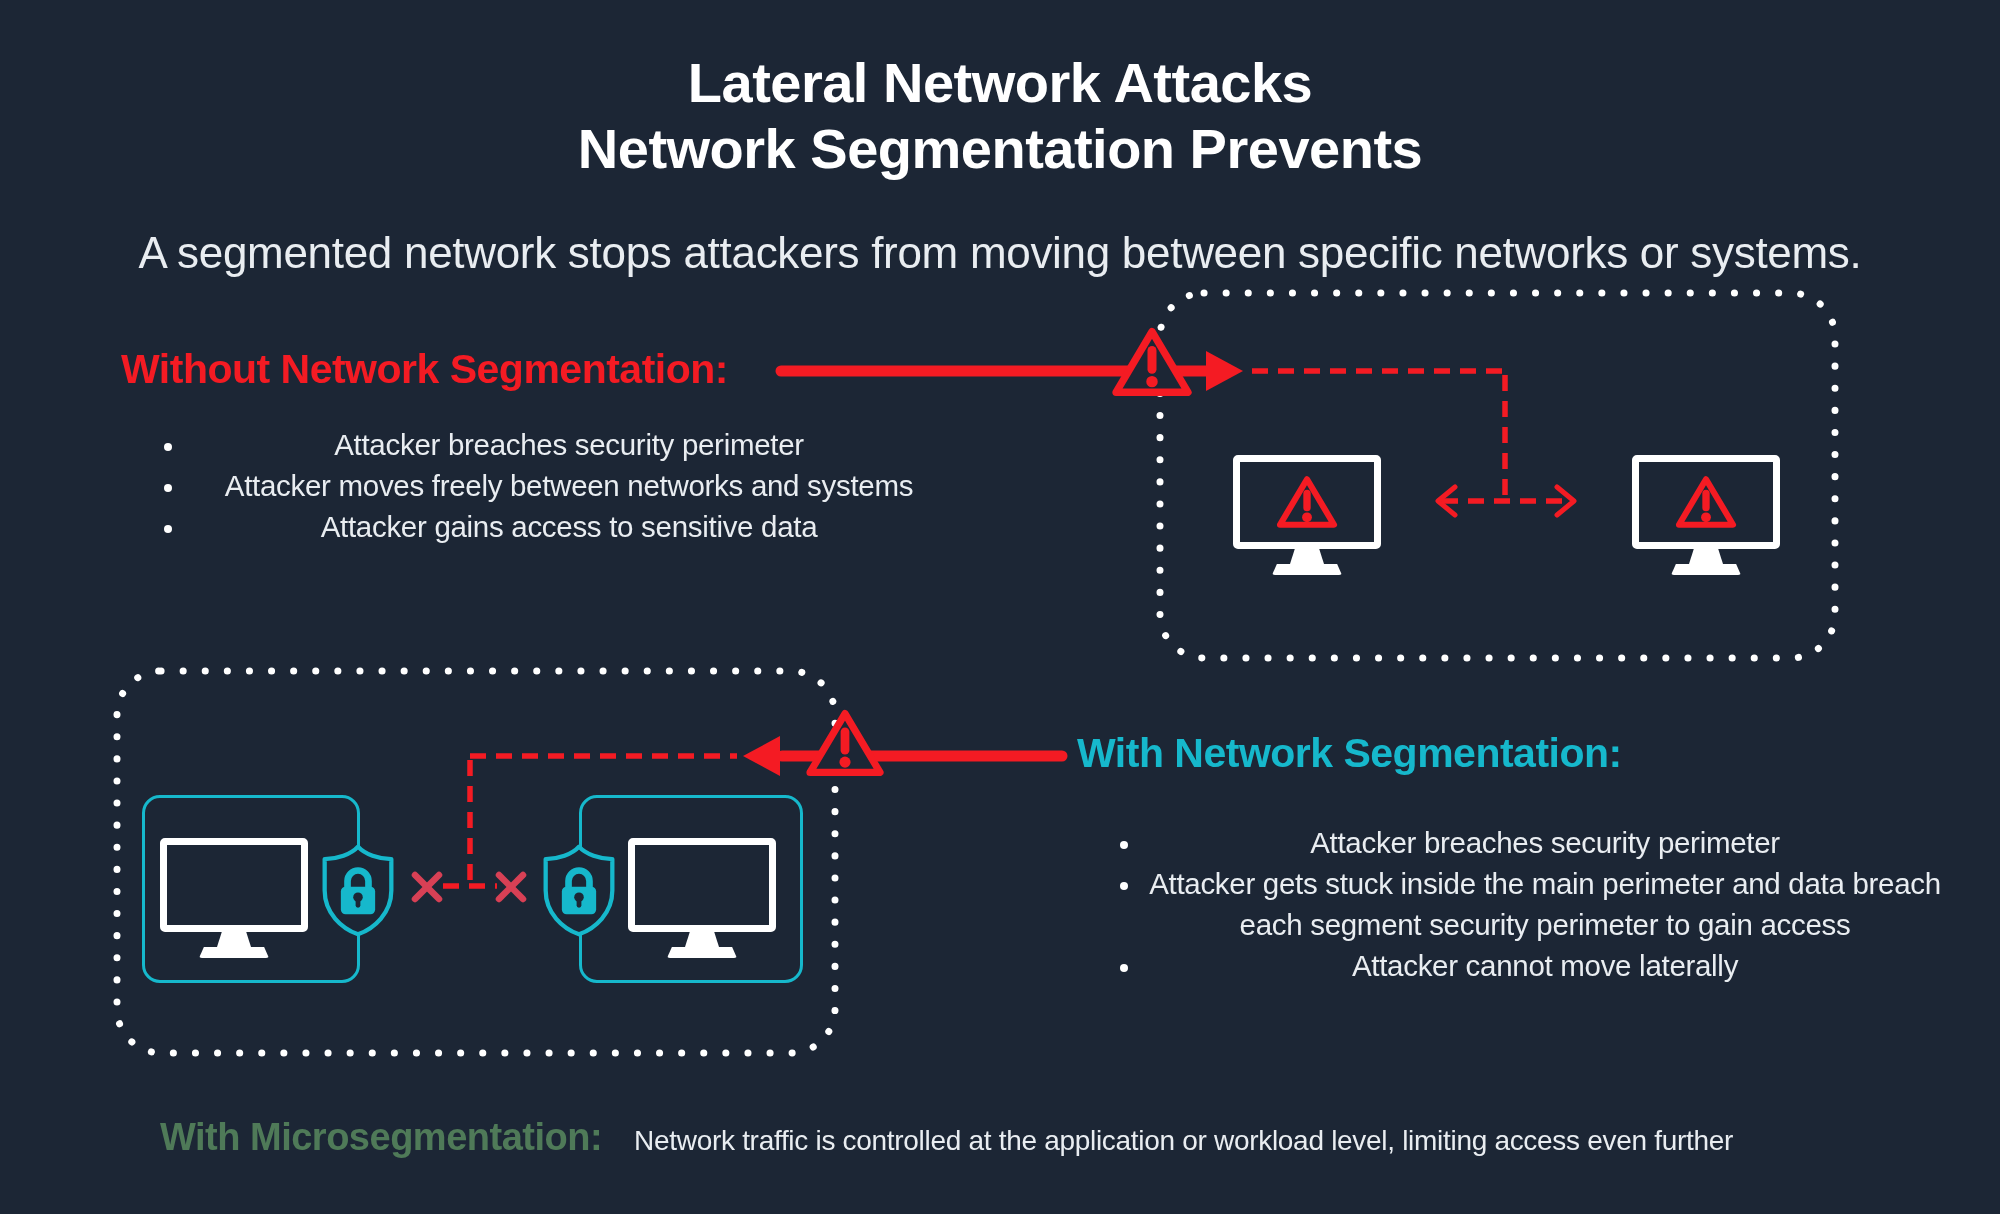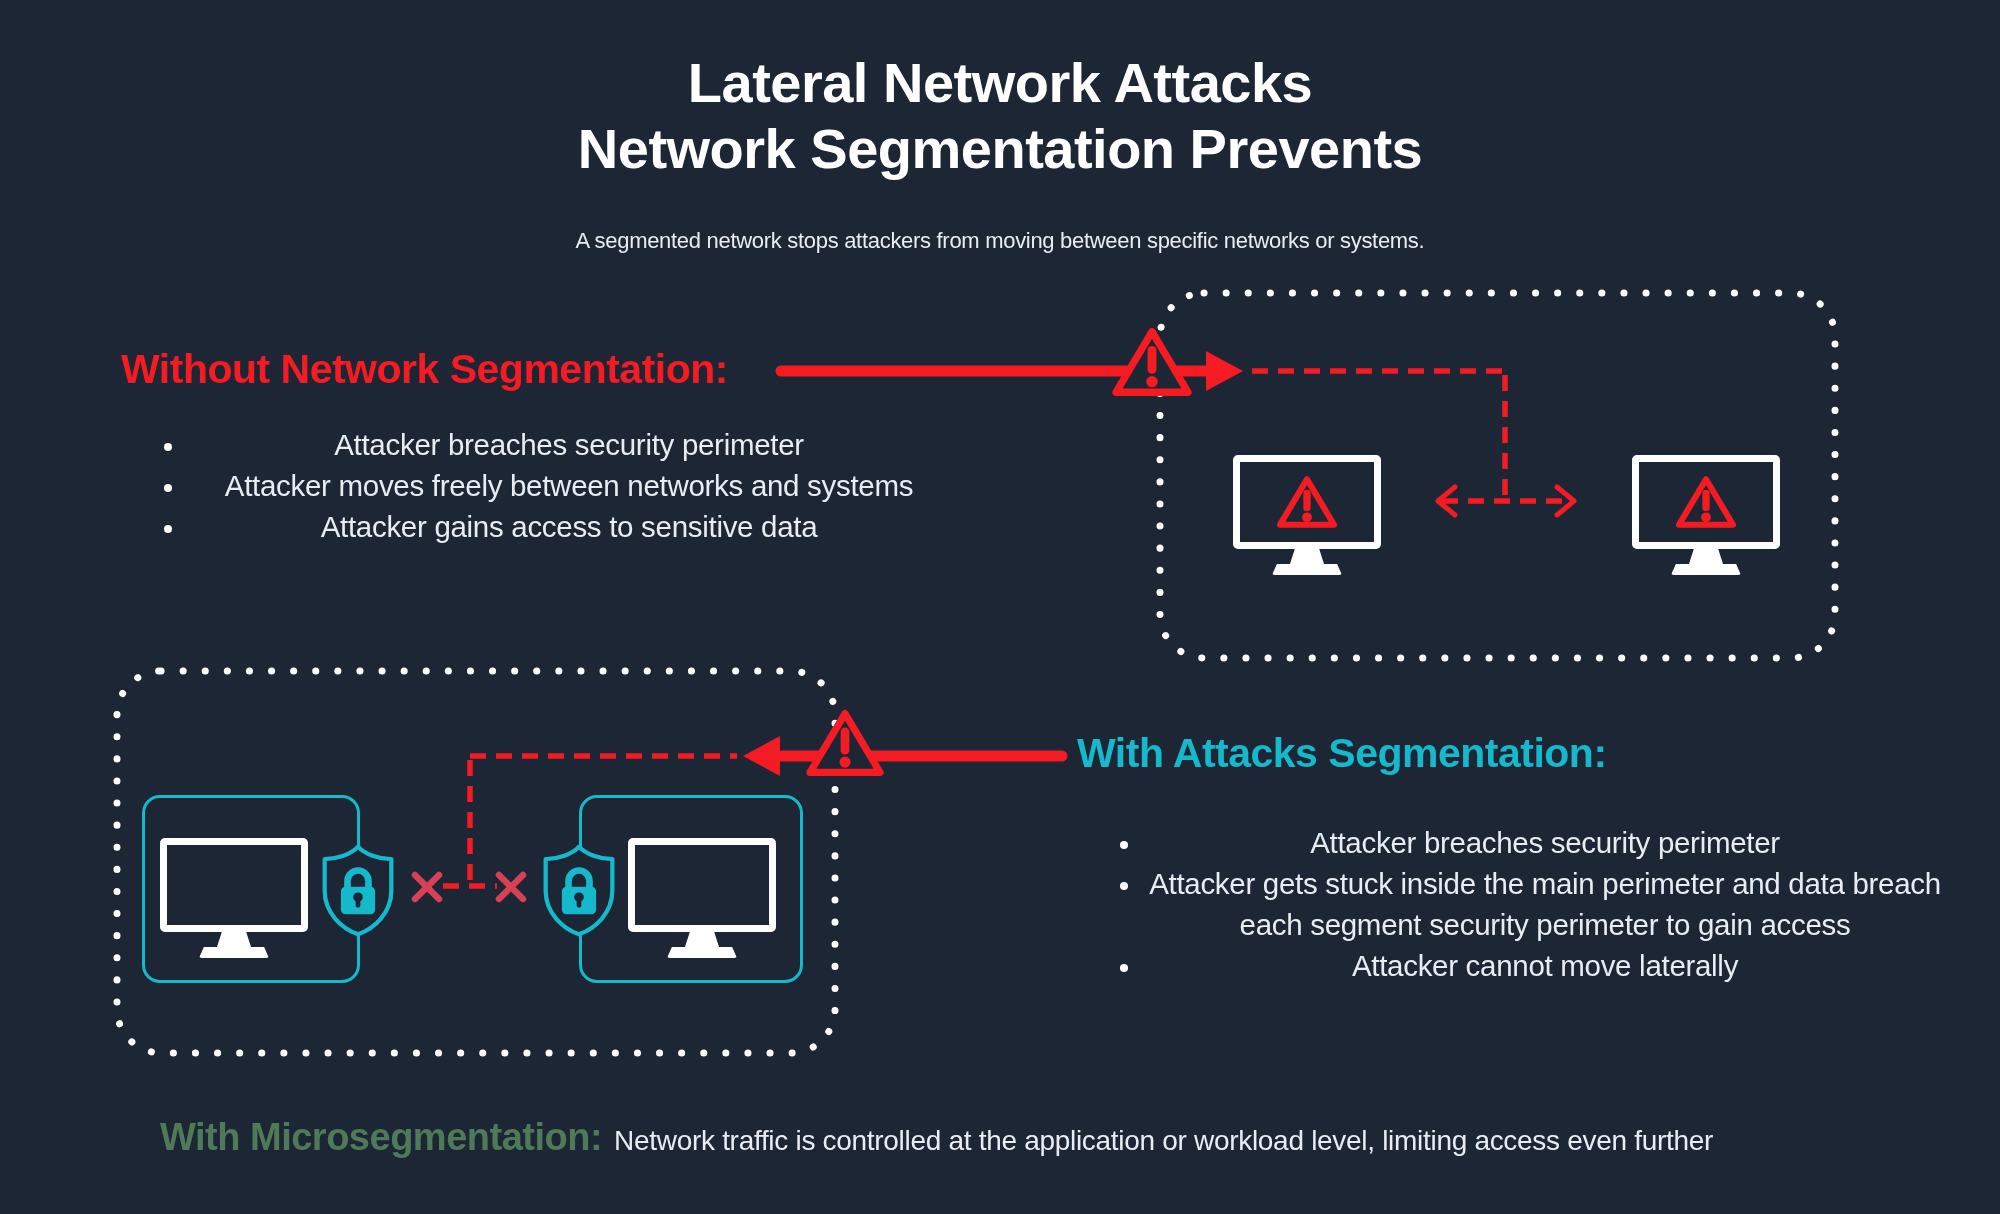--- a/index.html
+++ b/index.html
@@ -14,21 +14,21 @@
     letter-spacing:-0.3px;
   }
   
   .title{
     position:absolute; top:50px; left:0; width:100%;
     text-align:center; color:var(--white);
     font-size:56px; font-weight:700; line-height:66px; letter-spacing:-0.5px;
   }
   .subtitle{
     position:absolute; top:228px; left:0; width:100%;
-    text-align:center; color:var(--offwhite); font-size:22px; font-weight:400;
+    text-align:center; color:var(--offwhite); font-size:44px; font-weight:400;
   }
   
   .sec-heading{position:absolute; font-size:41px; font-weight:700; letter-spacing:-0.5px;}
   .heading-red{left:121px; top:346px; color:var(--red);}
   .heading-cyan{left:1077px; top:730px; color:var(--teal);}
   ul.bullets{
     position:absolute; margin:0; padding-left:66px; color:var(--offwhite);
     font-size:29.5px; line-height:41px; list-style:disc;
   }
   ul.bullets li{padding-left:4px;text-align:center;}
@@ -68,21 +68,21 @@
   .mon-plain-2{left:628px; top:838px;}
   .screen-warn{width:62px; height:54px;}
   
   .segment{position:absolute; z-index:1; border:3.5px solid var(--teal); border-radius:18px; background:transparent;}
   .segment-left{left:142px; top:795px; width:212px; height:182px;}
   .segment-right{left:579px; top:795px; width:218px; height:182px;}
   .shield{position:absolute; z-index:3; width:80px; height:97px;}
   .shield-left{left:318px; top:842px;}
   .shield-right{left:539px; top:842px;}
   
-  .micro{position:absolute; left:160px; top:1116px; display:flex; align-items:baseline; gap:12px; white-space:nowrap;}
+  .micro{position:absolute; left:160px; top:1116px; display:flex; align-items:baseline; gap:32px; white-space:nowrap;}
   .micro .micro-head{color:var(--green); font-size:38px; font-weight:700; letter-spacing:-0.5px;}
   .micro .micro-desc{color:var(--offwhite); font-size:28px; font-weight:400;}
 </style>
 </head>
 <body>
 
 <div class="canvas">
 
   <div class="title">
     <div>Lateral Network Attacks</div>
@@ -90,21 +90,21 @@
   </div>
   <div class="subtitle">A segmented network stops attackers from moving between specific networks or systems.</div>
 
   <div class="sec-heading heading-red">Without Network Segmentation:</div>
   <ul class="bullets bullets-left">
     <li>Attacker breaches security perimeter</li>
     <li>Attacker moves freely between networks and systems</li>
     <li>Attacker gains access to sensitive data</li>
   </ul>
 
-  <div class="sec-heading heading-cyan">With Attacks Segmentation:</div>
+  <div class="sec-heading heading-cyan">With Network Segmentation:</div>
   <ul class="bullets bullets-right">
     <li>Attacker breaches security perimeter</li>
     <li>Attacker gets stuck inside the main perimeter and data breach each segment security perimeter to gain access</li>
     <li>Attacker cannot move laterally</li>
   </ul>
 
   <div class="zone zone-top">
     <svg width="685" height="375">
       <rect x="5" y="5" width="675" height="365" rx="44" fill="none" stroke="var(--white)" stroke-width="7" stroke-linecap="round" stroke-dasharray="0.1 22"></rect>
     </svg>

